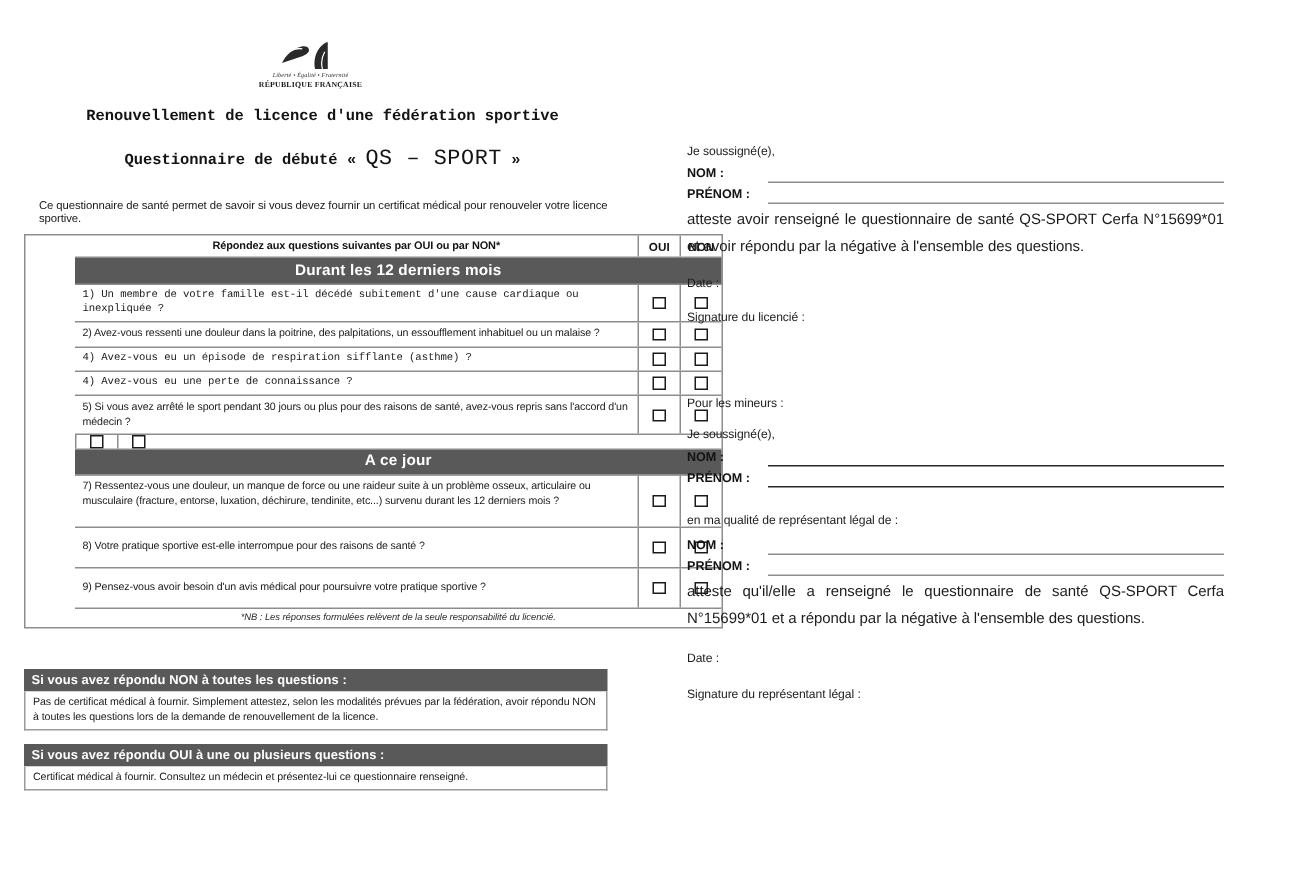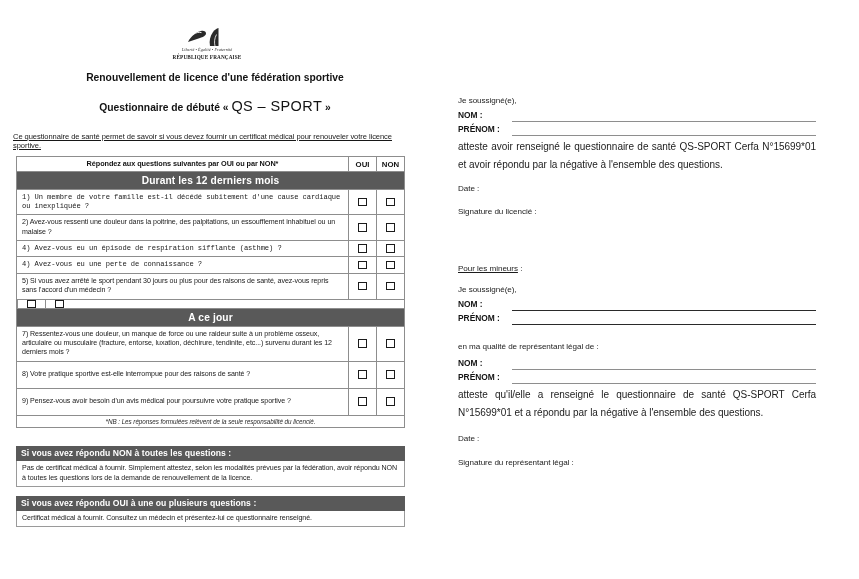--- a/index.html
+++ b/index.html
@@ -65,45 +65,46 @@
   }
 
   .doc-title {
     position: absolute;
     left: 0;
     width: 430px;
     text-align: center;
     font-size: 10.3px;
     font-weight: bold;
     color: #131313;
+    font-family: Liberation Mono, monospace;
   }
   #title-line1 { top: 72px; }
   #title-line2 { top: 98px; font-size: 10.3px; }
   #title-line2 .qs { font-size: 14.5px; font-weight: normal; letter-spacing: .4px; }
 
   .intro-text {
     position: absolute;
-    left: 13px;
+    left: 26px;
     top: 132px;
     width: 406px;
     font-size: 7.55px;
     color: #171717;
     letter-spacing: -0.06px;
-    text-decoration: underline;
   }
 
   
   #question-table {
     position: absolute;
     left: 16px;
     top: 156px;
-    width: 389px;
+    width: 466px;
     border: 1px solid #8d8d8d;
     box-sizing: border-box;
     background: #fff;
+    padding-left: 33px;
   }
   .qt-row {
     display: flex;
     align-items: stretch;
     border-bottom: 1px solid #8d8d8d;
   }
   .qt-row:last-child { border-bottom: none; }
 
   .qt-head-row .qt-q {
     text-align: center;
@@ -201,21 +202,21 @@
     color: #1a1a1a;
     letter-spacing: -0.06px;
   }
 
   .r-text {
     position: absolute;
     font-size: 8.1px;
     color: #1c1c1c;
     letter-spacing: -0.05px;
   }
-  .r-underline { text-decoration: underline; }
+  .r-underline { }
 
   .field-row {
     position: absolute;
     display: flex;
     align-items: baseline;
   }
   .field-label {
     font-size: 8.4px;
     font-weight: bold;
     color: #131313;

